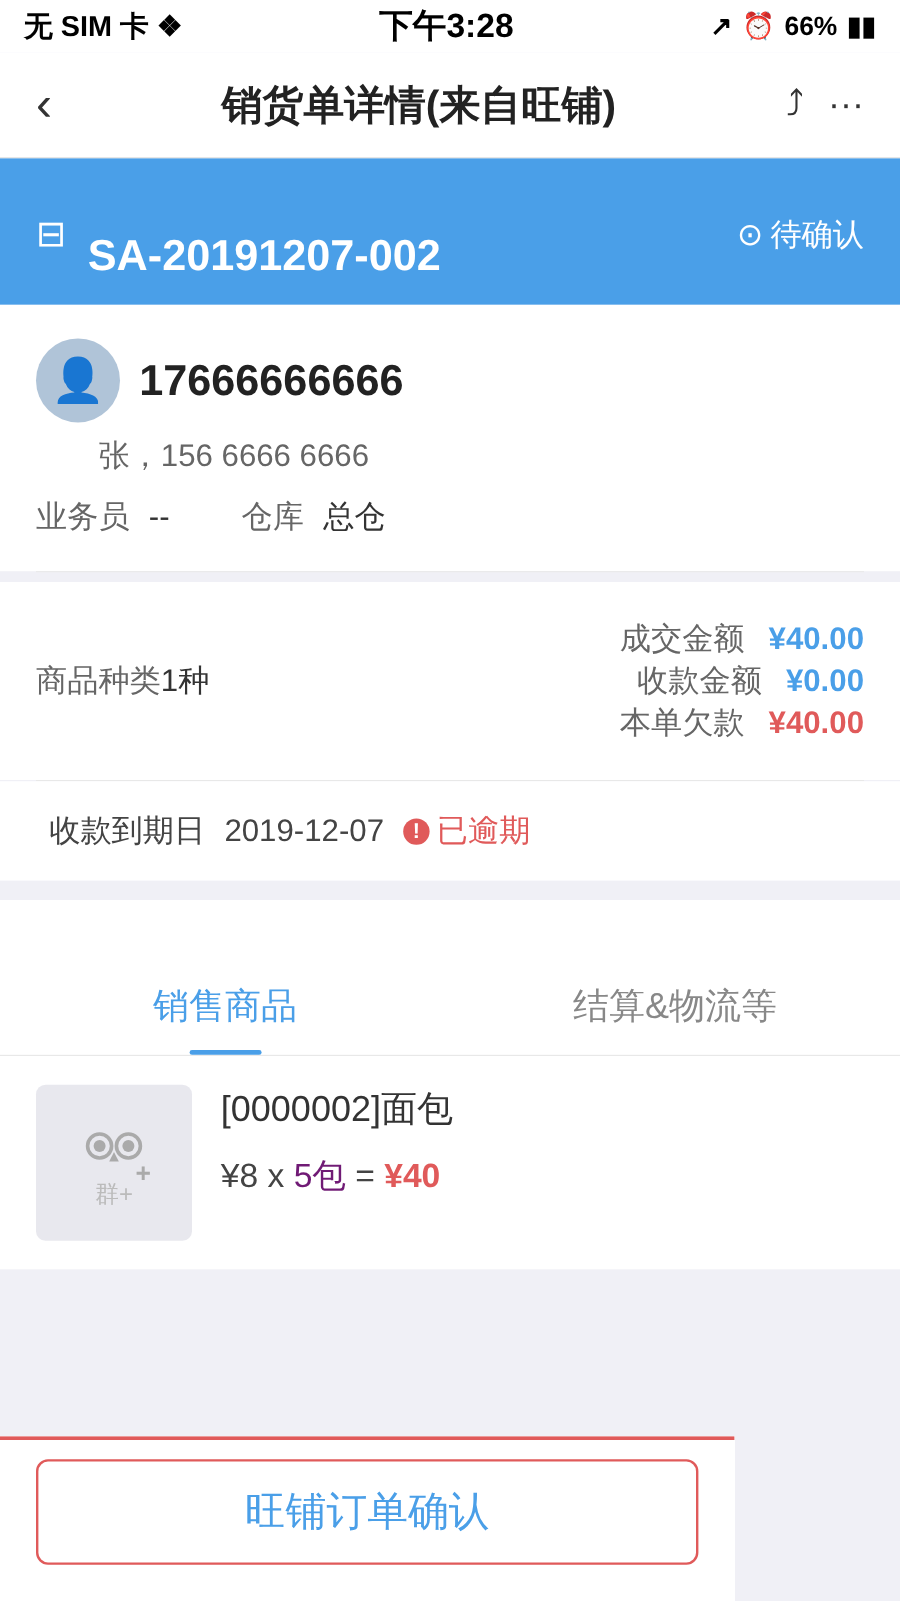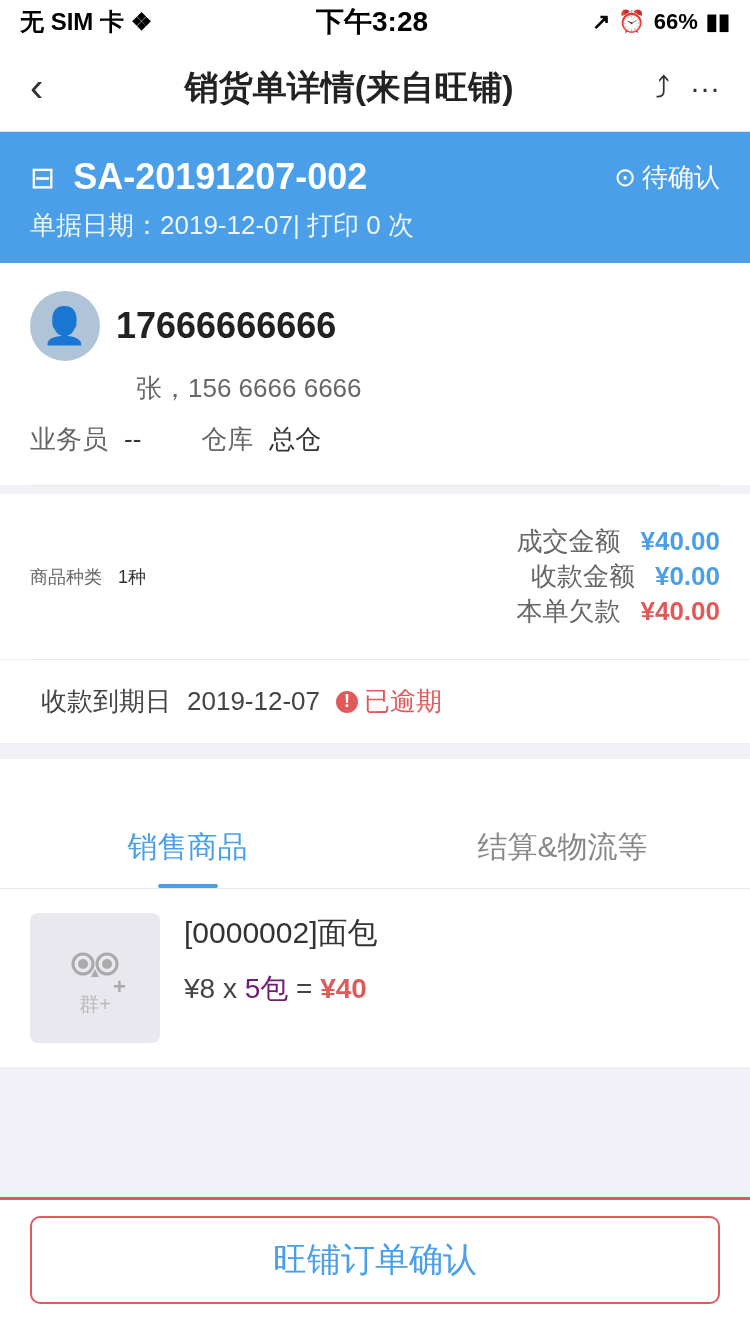--- a/index.html
+++ b/index.html
@@ -70,20 +70,21 @@
     }
     .order-header-top {
       display: flex;
       justify-content: space-between;
       align-items: center;
     }
     .order-id {
       font-size: 36px;
       font-weight: 700;
       color: #fff;
+      margin-top: 36px;
     }
     .order-id-icon {
       font-size: 30px;
       margin-right: 8px;
     }
     .order-status {
       display: flex;
       align-items: center;
       gap: 6px;
       font-size: 26px;
@@ -118,21 +119,21 @@
       flex-shrink: 0;
     }
     .customer-phone {
       font-size: 36px;
       font-weight: 600;
       color: #222;
     }
     .customer-name {
       font-size: 26px;
       color: #666;
-      margin-left: 106px;
+      margin-left: 52px;
       margin-bottom: 16px;
     }
     .customer-meta {
       display: flex;
       gap: 60px;
       font-size: 26px;
       color: #444;
       margin-left: 0;
     }
     .meta-item { display: flex; align-items: center; gap: 16px; }
@@ -154,22 +155,21 @@
     .summary-card {
       background: #fff;
       padding: 30px 30px;
       display: flex;
       gap: 0;
     }
     .summary-left {
       flex: 1;
       display: flex;
       align-items: center;
-      gap: 16px;
-      font-size: 18px;
+      font-size: 26px;
       color: #444;
       text-align: right;
     }
     .summary-label { color: #666; }
     .summary-value { color: #333; font-weight: 500; }
     .summary-right {
       display: flex;
       flex-direction: column;
       align-items: flex-end;
       gap: 0;
@@ -293,21 +293,21 @@
     .content-area {
       background: #f0f0f6;
       min-height: 300px;
     }
 
     
     .bottom-bar {
       position: fixed;
       bottom: 0;
       left: 0;
-      width: 750px;
+      width: 612px;
       background: #fff;
       padding: 16px 30px 30px;
       border-top: 3px solid #e05a5a;
     }
     .confirm-btn {
       width: 100%;
       height: 88px;
       background: #fff;
       border: 2.5px solid #e05a5a;
       border-radius: 10px;
@@ -349,23 +349,20 @@
   <div class="order-header-top">
     <div style="display:flex;align-items:center;gap:10px;">
       <span class="order-id-icon">⊟</span>
       <span class="order-id">SA-20191207-002</span>
     </div>
     <div class="order-status">
       <span>⊙</span>
       <span>待确认</span>
     </div>
   </div>
-  <div class="order-date">
-    <span>单据日期：</span><span>2019-12-07</span><span>| 打印 0 次</span>
-  </div>
 </div>
 
 <div class="customer-card">
   <div class="customer-top">
     <div class="avatar">
       <span>👤</span>
     </div>
     <span class="customer-phone">17666666666</span>
   </div>
   <div class="customer-name">张，156 6666 6666</div>

